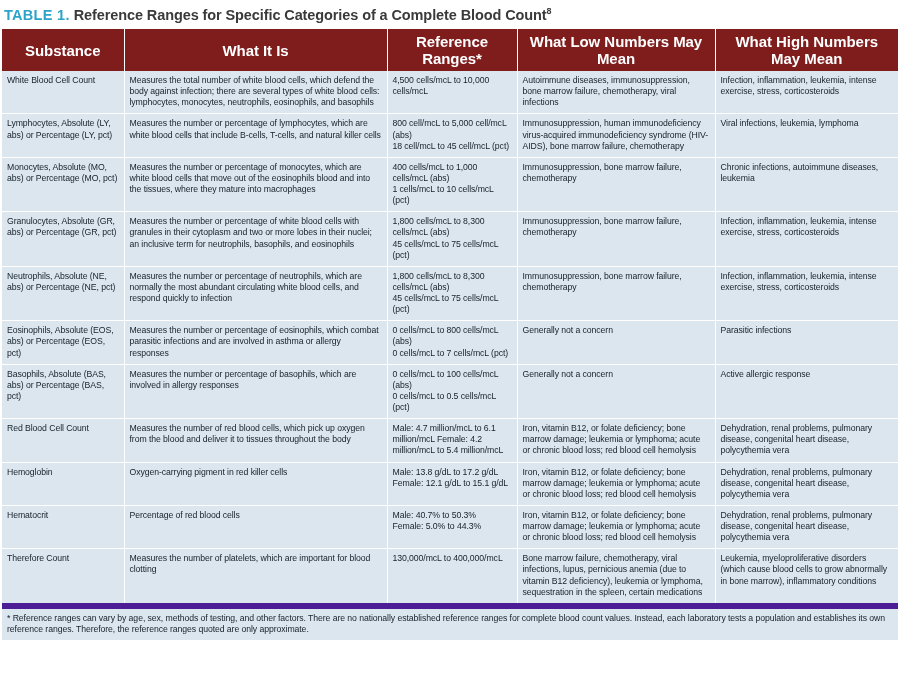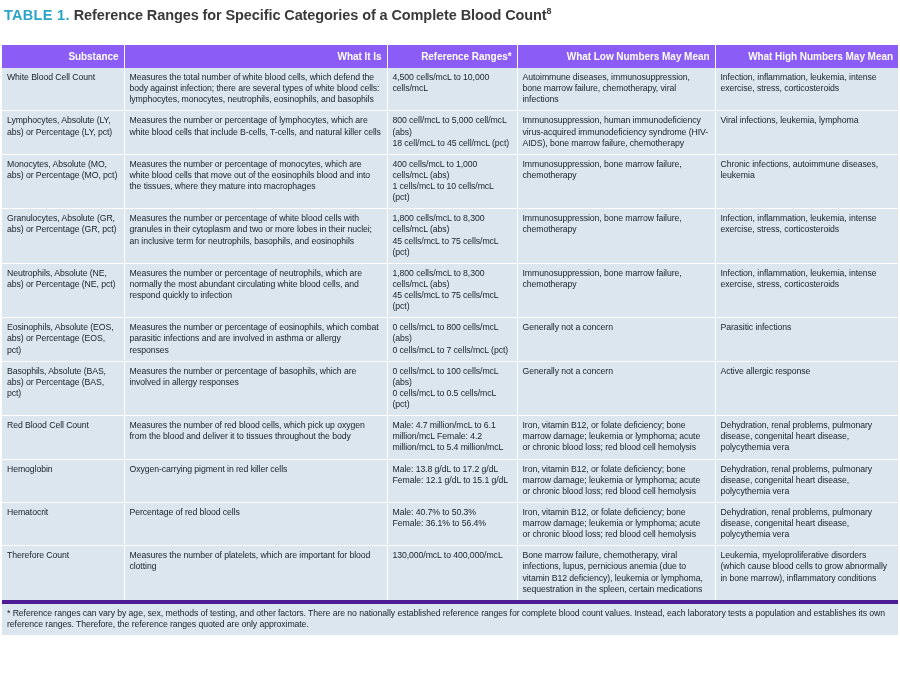--- a/index.html
+++ b/index.html
@@ -15,21 +15,21 @@
   }
   .page {
     width: 900px;
     height: 674px;
     box-sizing: border-box;
     position: relative;
     background: #ffffff;
     overflow: hidden;
   }
   .title-bar {
-    padding: 7px 0 22px 4px;
+    padding: 7px 0 6px 4px;
     font-size: 14.5px;
     color: #3b3b3b;
     font-weight: bold;
     letter-spacing: -0.1px;
     white-space: nowrap;
   }
   .title-label {
     color: #2ca4c8;
     font-weight: bold;
     letter-spacing: 0.3px;
@@ -43,25 +43,25 @@
     vertical-align: super;
     line-height: 0;
   }
   table.cbc {
     border-collapse: collapse;
     width: 896px;
     margin: 0 2px;
     table-layout: fixed;
   }
   table.cbc th {
-    background: #8b5cf6;
+    background: #7f1d1d;
     color: #ffffff;
-    font-size: 10px;
-    font-weight: bold;
-    text-align: right;
+    font-size: 15px;
+    font-weight: bold;
+    text-align: center;
     padding: 4px 5px 4px 5px;
     border-right: 1px solid #ffffff;
     vertical-align: middle;
     letter-spacing: -0.05px;
     height: 15px;
   }
   table.cbc th:last-child { border-right: none; }
   table.cbc td {
     background: #dbe6ef;
     color: #16212b;
@@ -81,21 +81,21 @@
   .c3 { width: 198px; }
   .c4 { width: 183px; }
   .rng-line { display: block; }
   .footnote-row td {
     background: #dbe6ef;
     font-size: 8.5px;
     line-height: 1.45;
     padding: 6px 6px 7px 6px;
     color: #16212b;
     border-right: none;
-    border-top: 4px solid #4c1d95;
+    border-top: 6px solid #4c1d95;
   }
   .footnote-inner {
     display: block;
     text-indent: 0;
     padding-left: 0;
   }
 </style>
 </head>
 <body>
 
@@ -210,21 +210,21 @@
             <span class="rng-line">Female: 12.1 g/dL to 15.1 g/dL</span>
           </td>
           <td>Iron, vitamin B12, or folate deficiency; bone marrow damage; leukemia or lymphoma; acute or chronic blood loss; red blood cell hemolysis</td>
           <td>Dehydration, renal problems, pulmonary disease, congenital heart disease, polycythemia vera</td>
         </tr>
         <tr>
           <td>Hematocrit</td>
           <td>Percentage of red blood cells</td>
           <td>
             <span class="rng-line">Male: 40.7% to 50.3%</span>
-            <span class="rng-line">Female: 36.1% to 56.4%</span>
+            <span class="rng-line">Female: 5.0% to 44.3%</span>
           </td>
           <td>Iron, vitamin B12, or folate deficiency; bone marrow damage; leukemia or lymphoma; acute or chronic blood loss; red blood cell hemolysis</td>
           <td>Dehydration, renal problems, pulmonary disease, congenital heart disease, polycythemia vera</td>
         </tr>
         <tr>
           <td>Therefore Count</td>
           <td>Measures the number of platelets, which are important for blood clotting</td>
           <td>
             <span class="rng-line">130,000/mcL to 400,000/mcL</span>
           </td>

